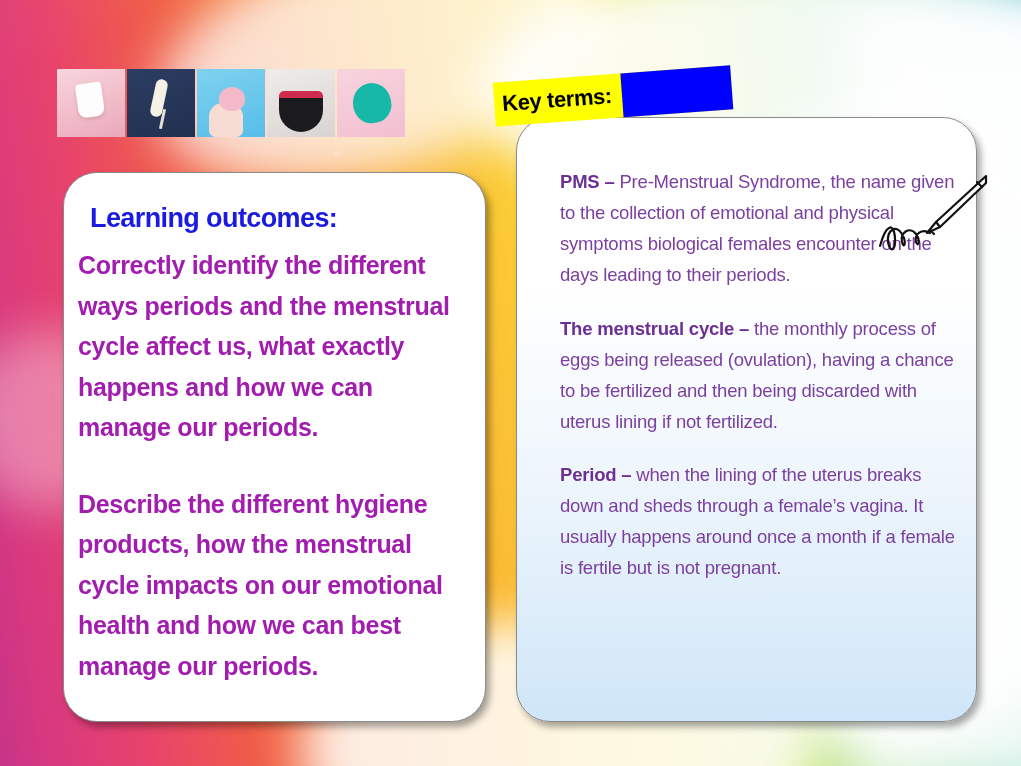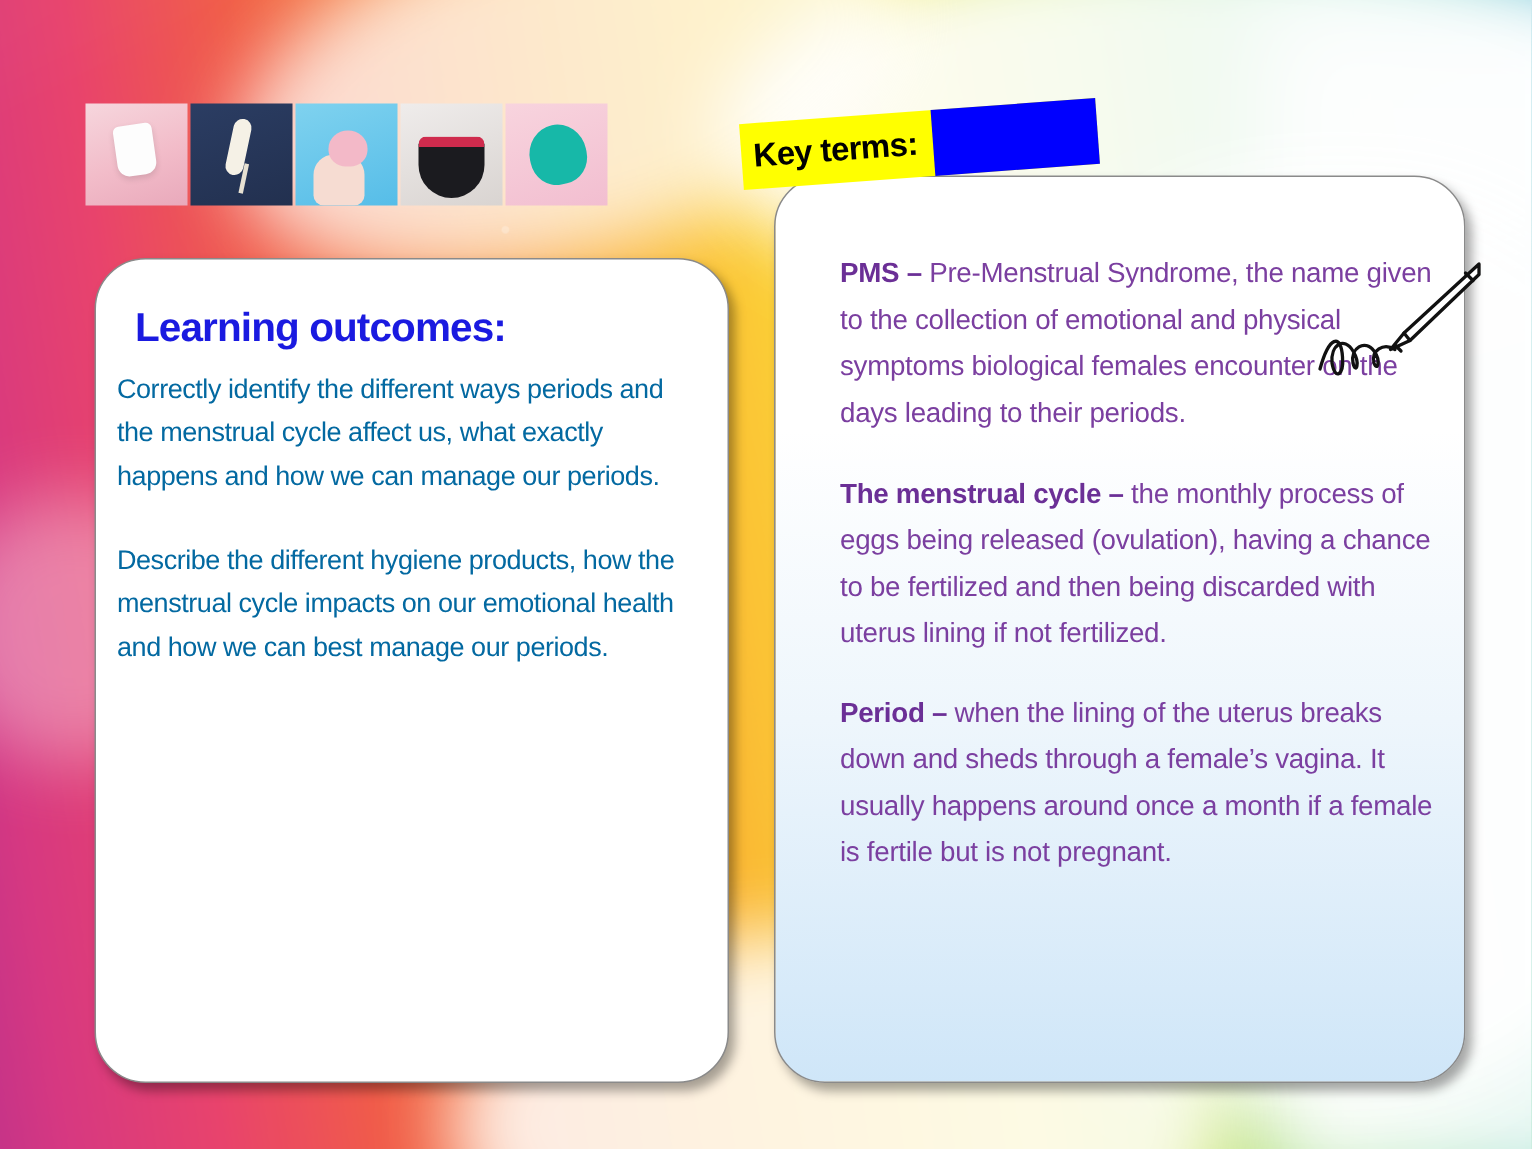--- a/index.html
+++ b/index.html
@@ -241,24 +241,25 @@
     font-weight: bold;
     color: #1a1ae0;
     letter-spacing: -0.6px;
     margin-left: 12px;
   }
   .learning-body {
     position: absolute;
     left: 14px;
     top: 72px;
     width: 384px;
-    font-size: 18px;
+    font-size: 25px;
     line-height: 1.62;
-    color: #0369a1;
+    color: #a21caf;
     letter-spacing: -0.3px;
+    font-weight: bold;
   }
   .learning-body p { margin: 0 0 1.45em 0; }
   .learning-body p:last-child { margin-bottom: 16px; }
 
   .terms-body {
     position: absolute;
     left: 43px;
     top: 48px;
     width: 400px;
     font-size: 18.5px;

